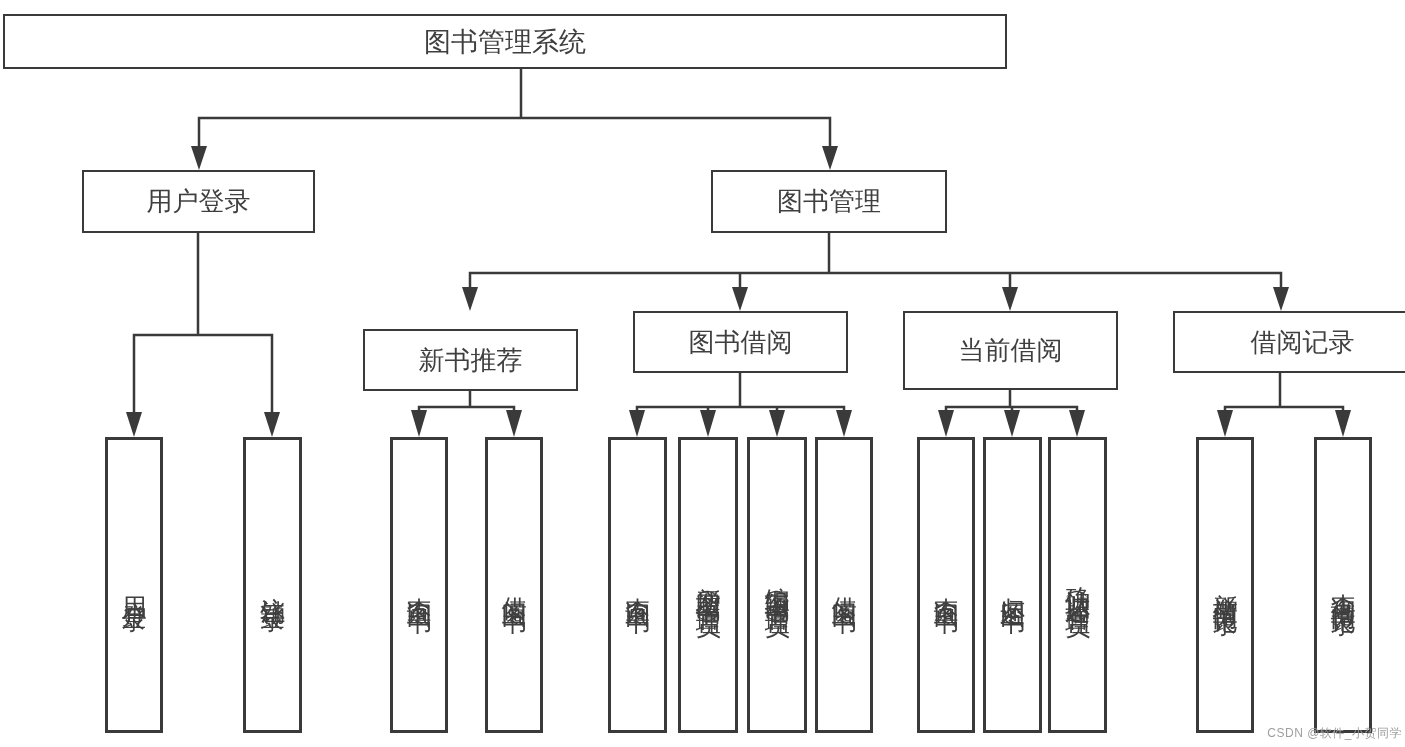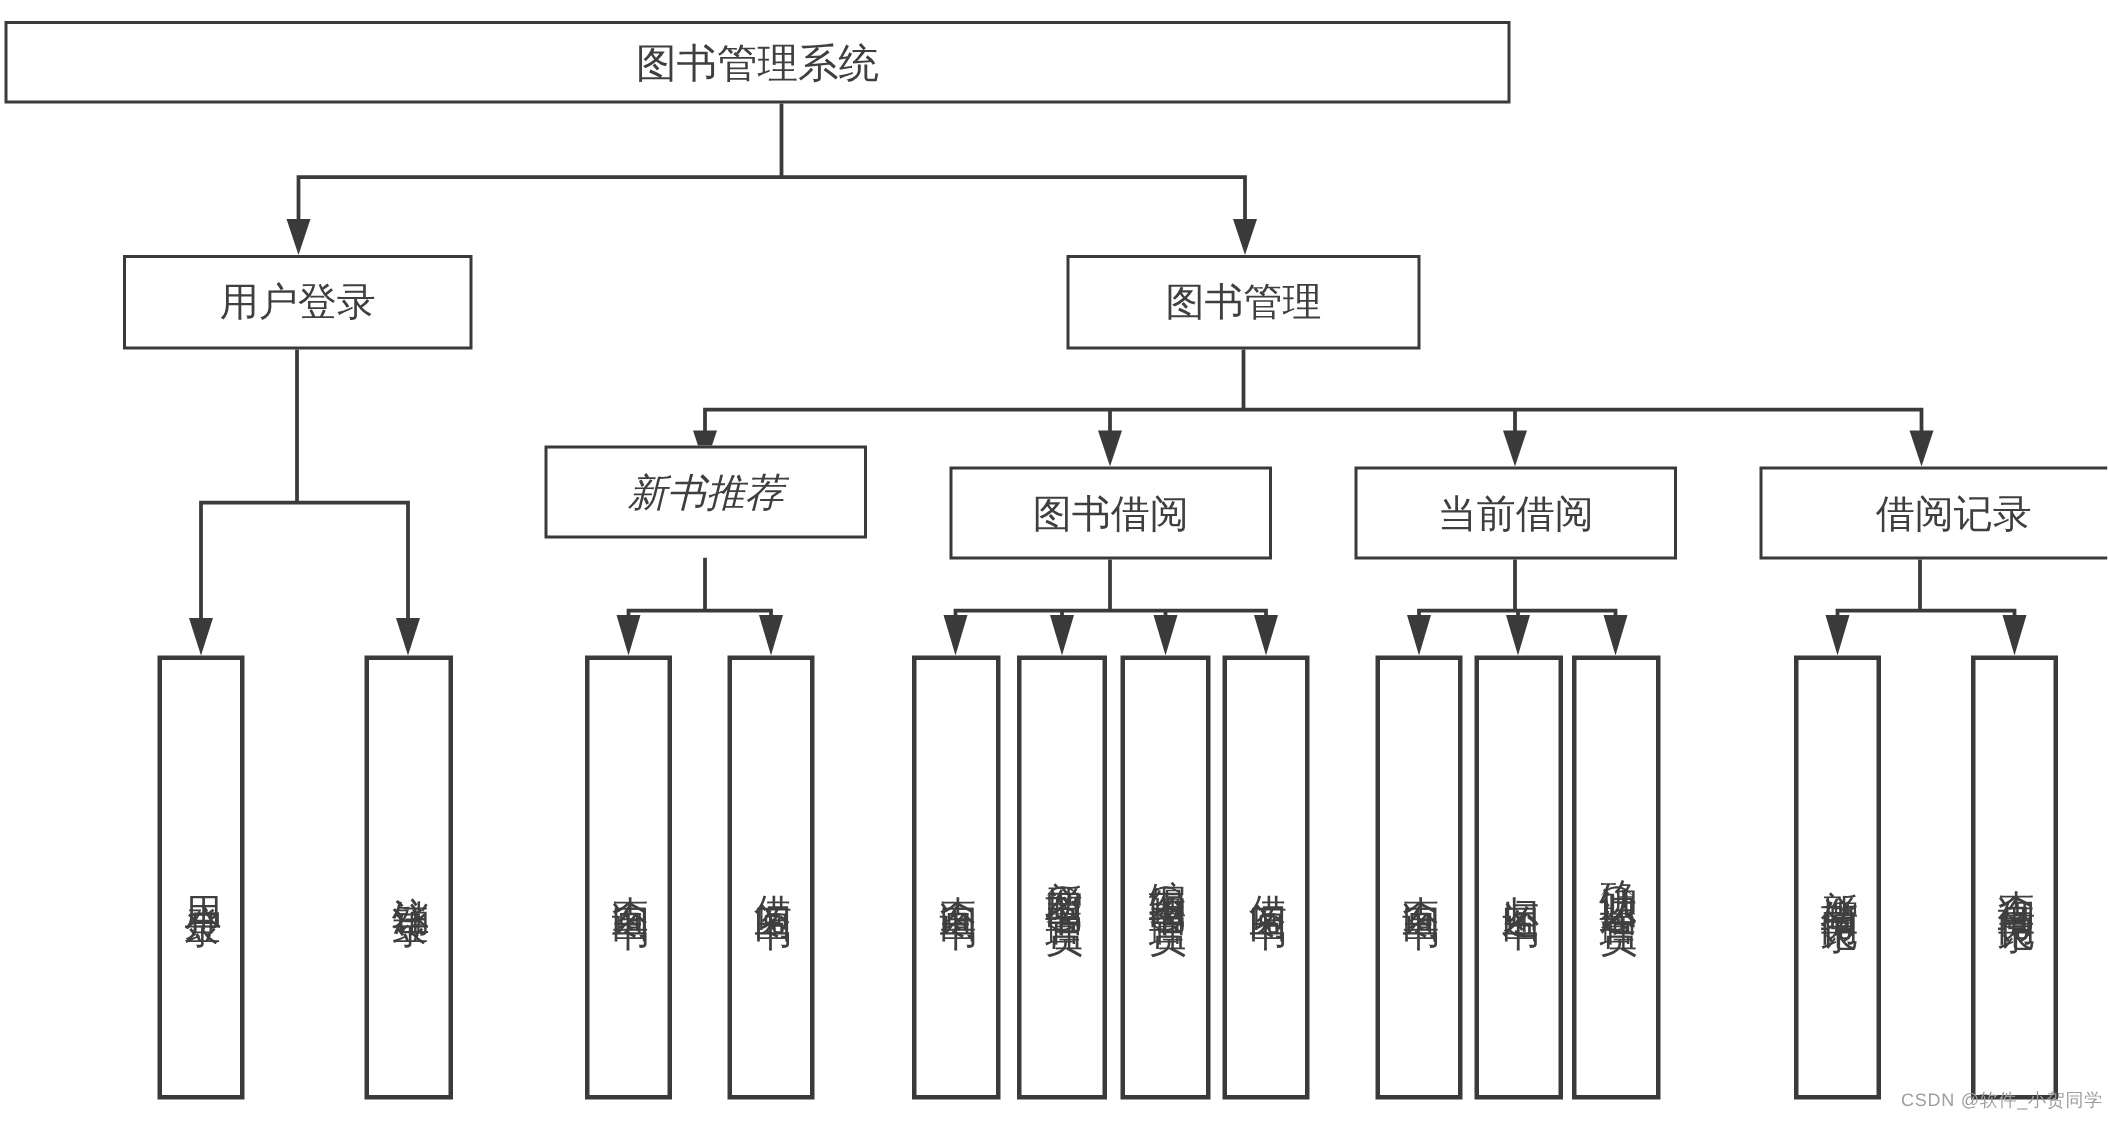--- a/index.html
+++ b/index.html
@@ -101,27 +101,27 @@
     <span class="hlbl">图书管理系统</span>
   </div>
 
   <div class="box" style="left:82px;top:170px;width:233px;height:63px;">
     <span class="hlbl">用户登录</span>
   </div>
   <div class="box" style="left:711px;top:170px;width:236px;height:63px;">
     <span class="hlbl">图书管理</span>
   </div>
 
-  <div class="box" style="left:363px;top:297px;width:215px;height:62px;font-style:italic;">
+  <div class="box" style="left:363px;top:329px;width:215px;height:62px;">
     <span class="hlbl">新书推荐</span>
   </div>
   <div class="box" style="left:633px;top:311px;width:215px;height:62px;">
     <span class="hlbl">图书借阅</span>
   </div>
-  <div class="box" style="left:903px;top:311px;width:215px;height:62px;">
+  <div class="box" style="left:903px;top:311px;width:215px;height:79px;">
     <span class="hlbl">当前借阅</span>
   </div>
   <div class="box" style="left:1173px;top:311px;width:259px;height:62px;">
     <span class="hlbl">借阅记录</span>
   </div>
 
   <div class="box leaf" style="left:105px;top:437px;width:58px;height:296px;">
     <span class="vlbl">用户登录</span>
   </div>
   <div class="box leaf" style="left:243px;top:437px;width:59px;height:296px;">

